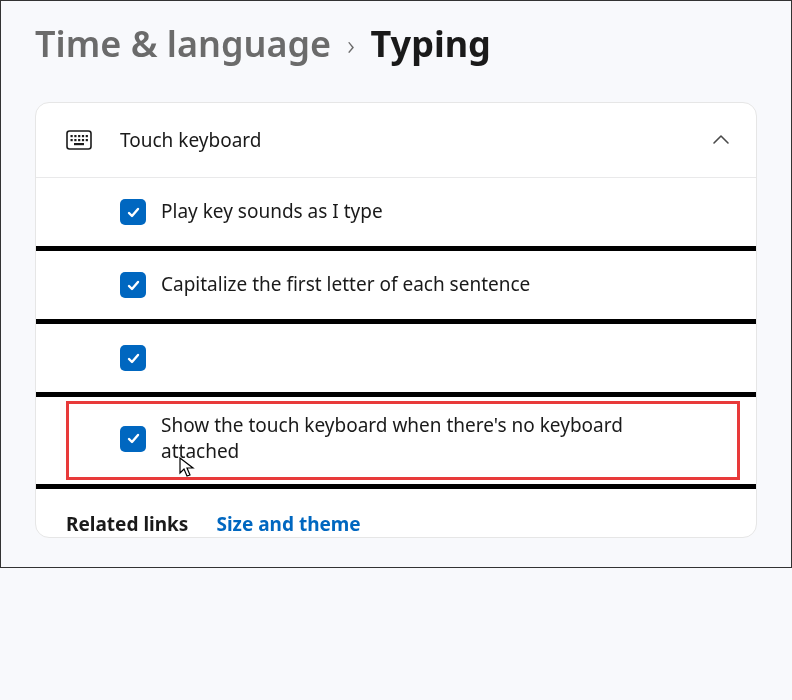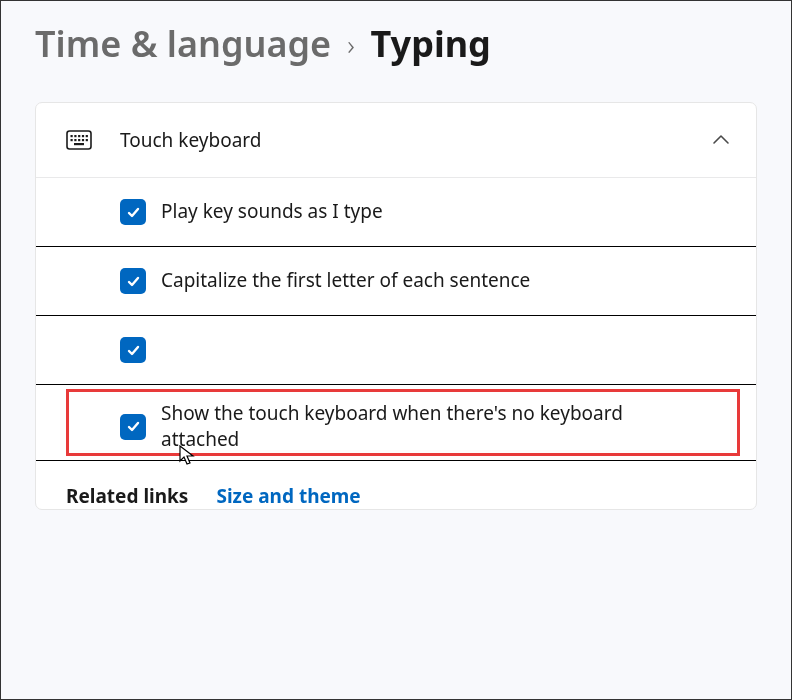--- a/index.html
+++ b/index.html
@@ -5,21 +5,21 @@
     * { box-sizing: border-box; margin: 0; padding: 0; }
     html, body {
       width: 792px;
       height: 700px;
       font-family: "Segoe UI", -apple-system, system-ui, sans-serif;
       background: #f8f9fc;
       overflow: hidden;
     }
     .window {
       width: 792px;
-      height: 700px;
+      height: 568px;
       border: 1px solid #333;
       background: #f8f9fc;
       padding: 18px 34px 0 34px;
       position: relative;
     }
     .breadcrumb {
       display: flex;
       align-items: center;
       gap: 16px;
       margin-bottom: 34px;
@@ -36,21 +36,21 @@
       font-weight: 300;
     }
     .breadcrumb-current {
       font-size: 36px;
       font-weight: 700;
       color: #1a1a1a;
     }
     .card {
       background: #fff;
       border: 1px solid #e6e6e6;
-      border-radius: 7px;
+      border-radius: 14px;
       overflow: hidden;
     }
     .header-row {
       display: flex;
       align-items: center;
       padding: 24px 26px 24px 30px;
       border-bottom: 1px solid #e9e9ea;
       cursor: pointer;
     }
     .header-icon {
@@ -64,27 +64,27 @@
       color: #1a1a1a;
       flex: 1 1 auto;
     }
     .chevron {
       flex: 0 0 auto;
     }
     .option-row {
       display: flex;
       align-items: center;
       padding: 21px 20px 21px 84px;
-      border-bottom: 1px solid #000000;
+      border-bottom: 5px solid #000000;
     }
     .option-row:last-of-type { border-bottom: none; }
     .option-row.highlighted {
       position: relative;
       padding-top: 16px;
-      padding-bottom: 8px;
+      padding-bottom: 20px;
     }
     .highlight-box {
       position: absolute;
       left: 30px;
       right: 16px;
       top: 4px;
       bottom: 4px;
       border: 3px solid #e83a3a;
       pointer-events: none;
     }

